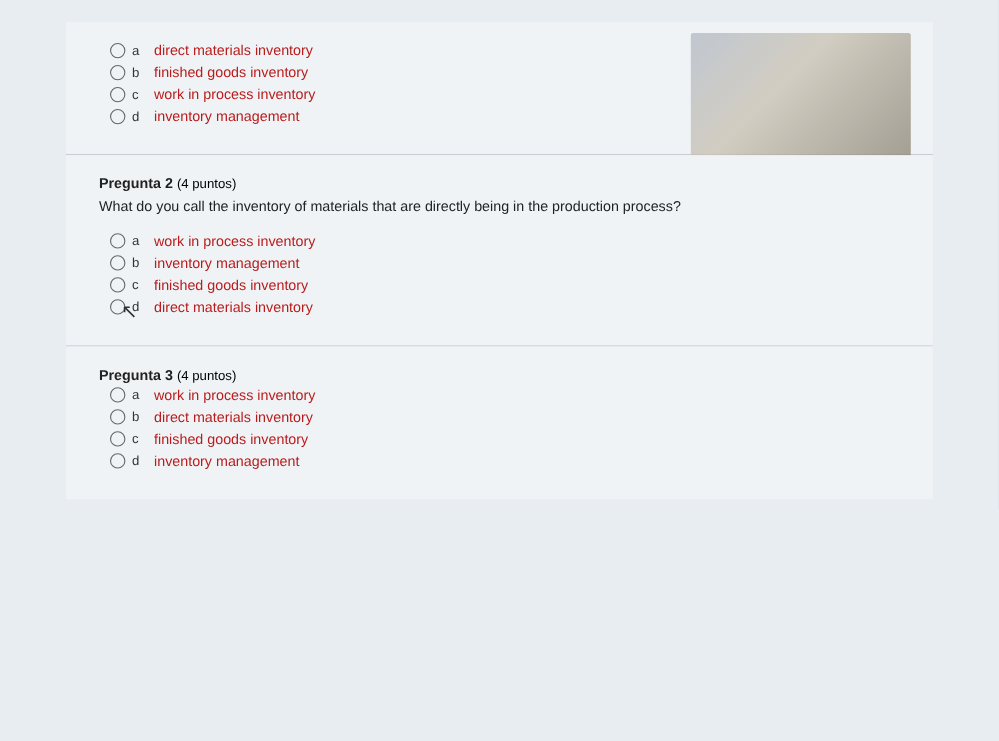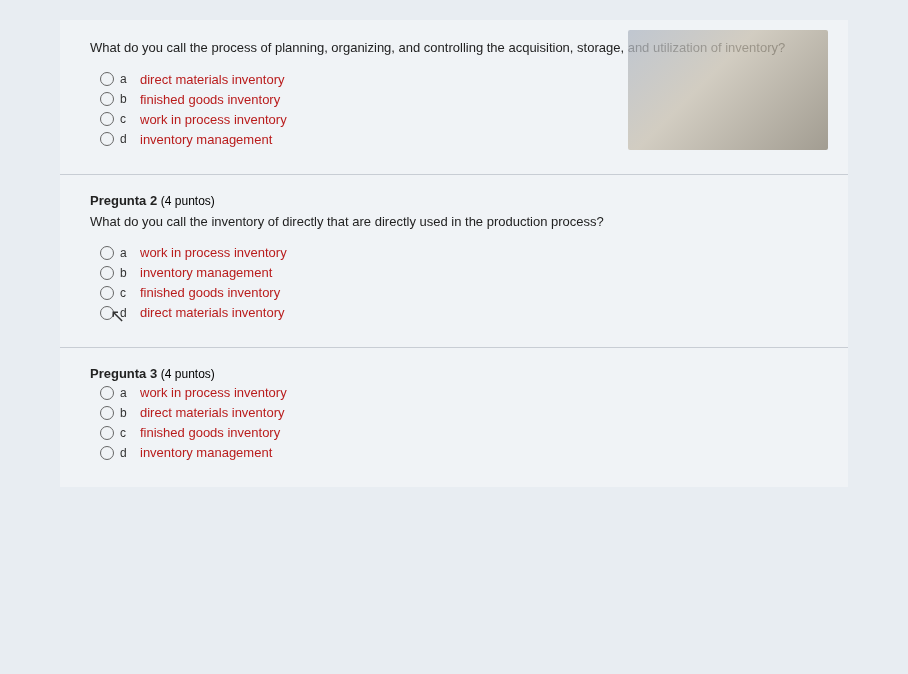--- a/index.html
+++ b/index.html
@@ -108,21 +108,20 @@
       color: #333;
       pointer-events: none;
     }
   </style>
 </head>
 <body>
 
 <div class="page-container">
 
   <div class="question-block">
-    <p class="question-text">What do you call the process of planning, organizing, and controlling the acquisition, storage, and utilization of inventory?</p>
     <div class="image-overlay"></div>
     <ul class="options-list">
       <li class="option-item">
         <span class="radio-circle"></span>
         <span class="option-letter">a</span>
         <span class="option-text">direct materials inventory</span>
       </li>
       <li class="option-item">
         <span class="radio-circle"></span>
         <span class="option-letter">b</span>
@@ -138,21 +137,21 @@
         <span class="option-letter">d</span>
         <span class="option-text">inventory management</span>
       </li>
     </ul>
   </div>
 
   <div class="question-block">
     <div class="question-header">
       Pregunta 2 <span class="points">(4 puntos)</span>
     </div>
-    <p class="question-text">What do you call the inventory of directly that are directly used in the production process?</p>
+    <p class="question-text">What do you call the inventory of materials that are directly being in the production process?</p>
     <ul class="options-list">
       <li class="option-item">
         <span class="radio-circle"></span>
         <span class="option-letter">a</span>
         <span class="option-text">work in process inventory</span>
       </li>
       <li class="option-item">
         <span class="radio-circle"></span>
         <span class="option-letter">b</span>
         <span class="option-text">inventory management</span>

